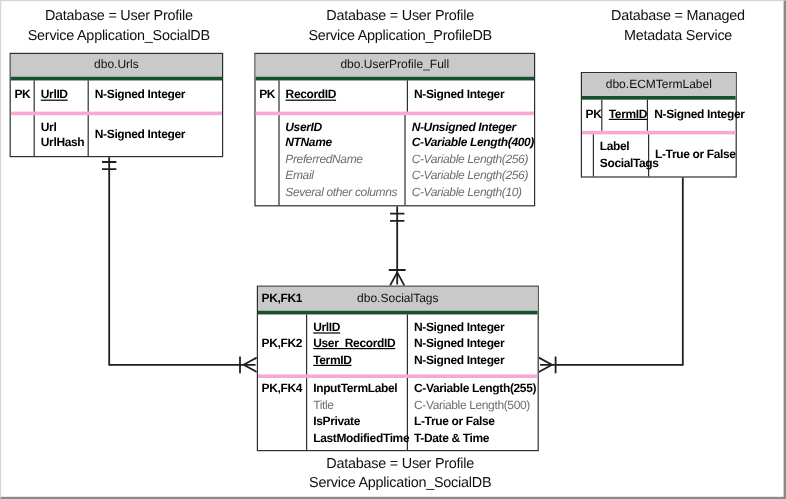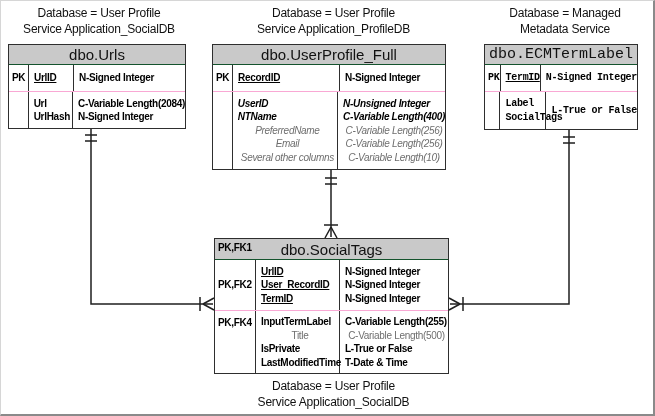--- a/index.html
+++ b/index.html
@@ -3,32 +3,32 @@
 <meta charset="utf-8">
 <style>
   html,body{margin:0;padding:0;background:#ffffff;font-family:"Liberation Sans",sans-serif;}
   .canvas{position:relative;width:655px;height:416px;box-sizing:border-box;background:#ffffff;
           border:1px solid #d6d6d6;border-right:2px solid #8a8a8a;border-bottom:2px solid #8a8a8a;
           overflow:hidden;}
   .db-label{position:absolute;text-align:center;font-size:12px;line-height:16px;color:#111;
             letter-spacing:-0.2px;white-space:nowrap;}
   .db-label div{white-space:nowrap;}
   .etable{position:absolute;box-sizing:border-box;border:1px solid #2e2e2e;background:#fff;}
-  .t-header{height:19px;background:#c9c9c9;border-bottom:1px solid #14532d;display:flex;
-            align-items:center;justify-content:center;font-size:15px;color:#111;}
+  .t-header{height:19px;background:#c9c9c9;border-bottom:3px solid #14532d;display:flex;
+            align-items:center;justify-content:center;font-size:10px;color:#111;}
   .t-section{display:flex;box-sizing:border-box;}
-  .t-section + .t-section{border-top:1px solid #f9a8d4;}
+  .t-section + .t-section{border-top:3px solid #f9a8d4;}
   .col{display:flex;flex-direction:column;justify-content:center;box-sizing:border-box;}
   .col.keyc{padding-left:3px;}
   .col.namec,.col.typec{padding-left:5px;}
   .col.typec{flex:1;}
   .col:not(:last-child){border-right:1px solid #2e2e2e;}
   .cell{font-size:10px;font-weight:700;line-height:13.5px;letter-spacing:-0.3px;
         white-space:nowrap;color:#000;}
-  .cell.muted{color:#6e6e6e;font-weight:400;text-align:center;}
+  .cell.muted{color:#6e6e6e;font-weight:400;}
   .pk-underline{text-decoration:underline;}
   svg.connectors{position:absolute;left:0;top:0;pointer-events:none;}
 </style>
 </head>
 <body>
 
 <div class="canvas">
 
   <div class="db-label" style="left:2px;top:4px;width:192px;">
     <div>Database = User Profile</div>
@@ -81,21 +81,20 @@
         <div class="cell">N-Signed Integer</div>
       </div>
     </div>
     <div class="t-section" style="height:37px;">
       <div class="col keyc" style="width:20px;"></div>
       <div class="col namec" style="width:45px;">
         <div class="cell">Url</div>
         <div class="cell">UrlHash</div>
       </div>
       <div class="col typec">
-        <div class="cell">C-Variable Length(2084)</div>
         <div class="cell">N-Signed Integer</div>
       </div>
     </div>
   </div>
 
   <div class="etable" style="left:211px;top:43px;width:234px;">
     <div class="t-header">dbo.UserProfile_Full</div>
     <div class="t-section" style="height:26px;">
       <div class="col keyc" style="width:20px;">
         <div class="cell">PK</div>
@@ -119,21 +118,21 @@
       <div class="col typec">
         <div class="cell">N-Unsigned Integer</div>
         <div class="cell">C-Variable Length(400)</div>
         <div class="cell muted">C-Variable Length(256)</div>
         <div class="cell muted">C-Variable Length(256)</div>
         <div class="cell muted">C-Variable Length(10)</div>
       </div>
     </div>
   </div>
 
-  <div class="etable" style="left:483px;top:43px;width:154px;font-family:Liberation Mono, monospace;">
+  <div class="etable" style="left:483px;top:59px;width:130px;">
     <div class="t-header">dbo.ECMTermLabel</div>
     <div class="t-section" style="height:26px;">
       <div class="col keyc" style="width:24px;">
         <div class="cell">PK</div>
       </div>
       <div class="col namec" style="width:46px;">
         <div class="cell pk-underline">TermID</div>
       </div>
       <div class="col typec">
         <div class="cell">N-Signed Integer</div>

